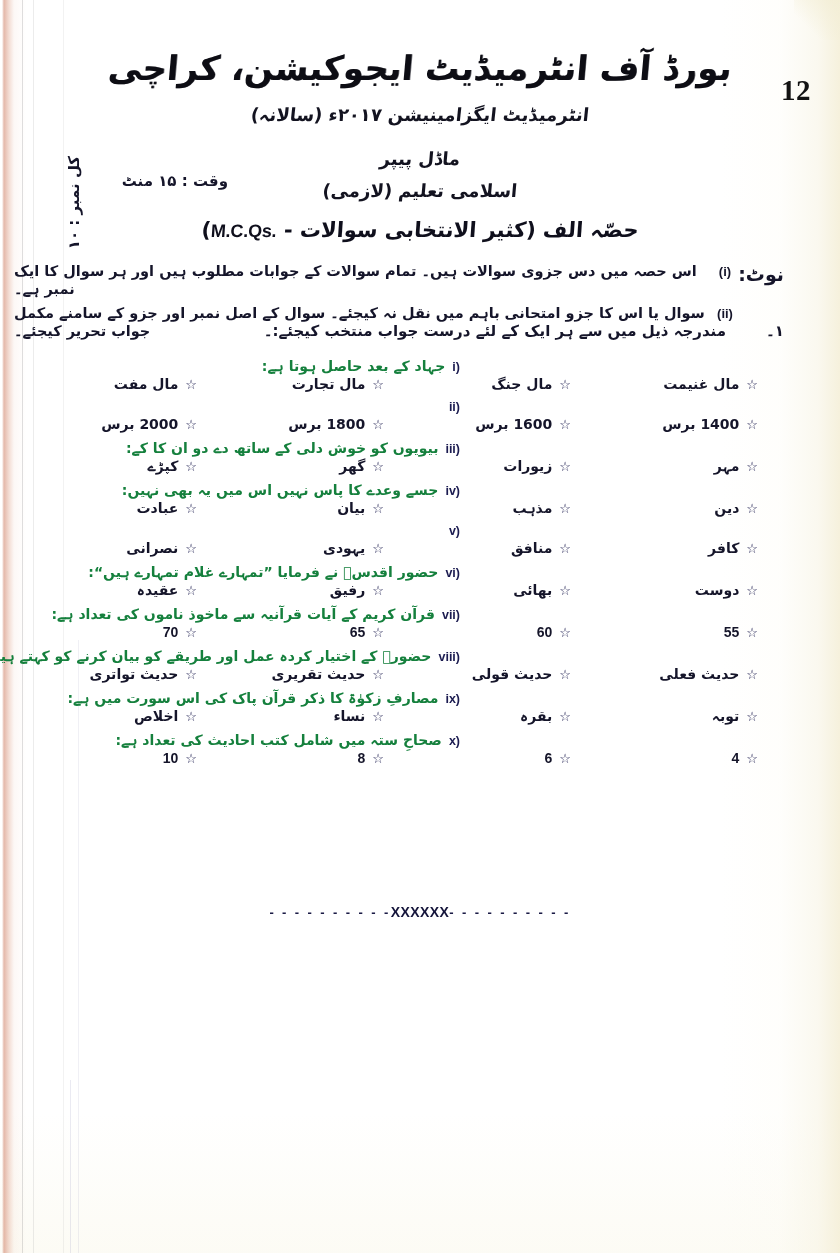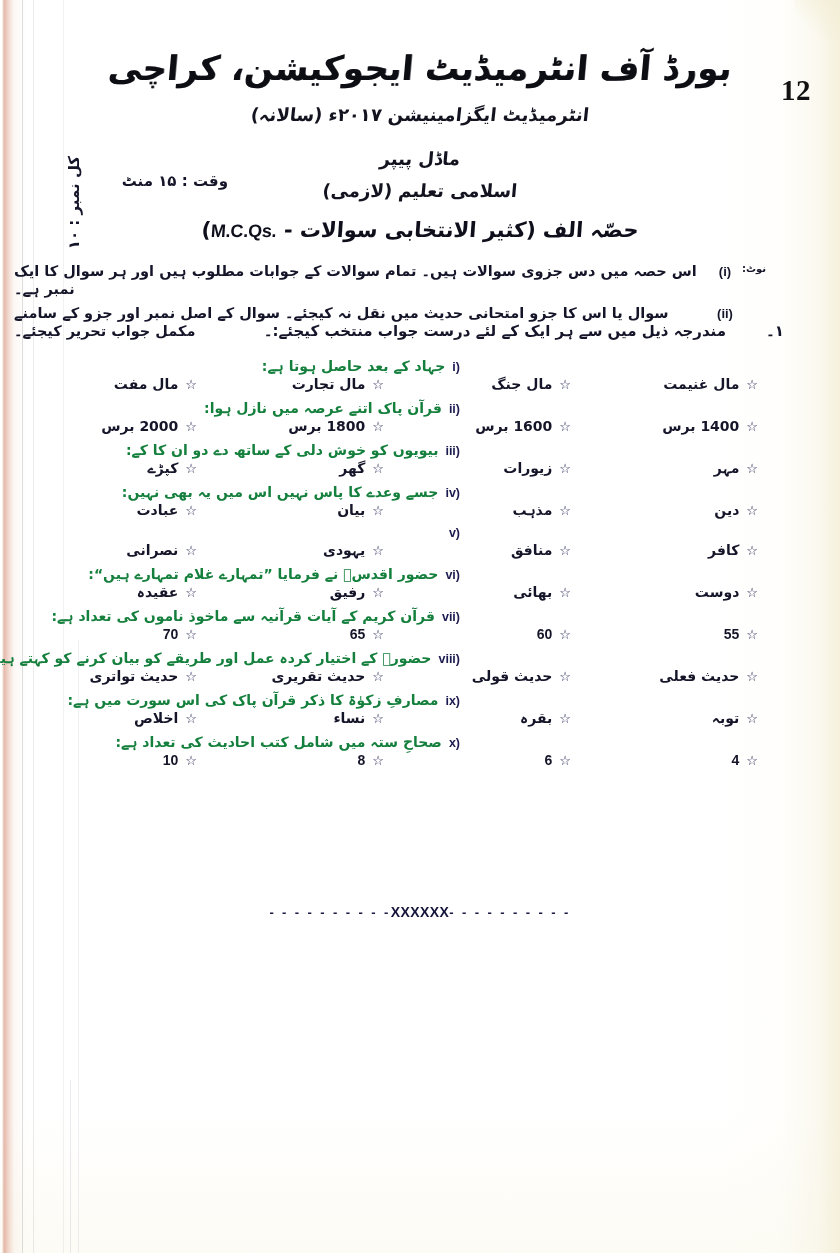--- a/index.html
+++ b/index.html
@@ -174,21 +174,21 @@
   }
   .note-row {
     display: flex;
     flex-direction: row;
     align-items: flex-start;
     margin-bottom: 6px;
   }
   .note-label {
     width: 42px;
     flex: 0 0 42px;
-    font-size: 10px;
+    font-size: 19px;
     font-weight: 700;
     color: #15152a;
     text-align: left;
     padding-top: 1px;
   }
   .note-roman {
     width: 34px;
     flex: 0 0 34px;
     font-family: "Liberation Sans", "DejaVu Sans", sans-serif;
     font-size: 13px;
@@ -355,21 +355,21 @@
 
   <div class="note-block">
     <div class="note-row">
       <div class="note-label urdu">نوٹ:</div>
       <div class="note-roman">(i)</div>
       <div class="note-text urdu">اس حصہ میں دس جزوی سوالات ہیں۔ تمام سوالات کے جوابات مطلوب ہیں اور ہر سوال کا ایک نمبر ہے۔</div>
     </div>
     <div class="note-row">
       <div class="note-label urdu"></div>
       <div class="note-roman">(ii)</div>
-      <div class="note-text urdu">سوال یا اس کا جزو امتحانی حدیث میں نقل نہ کیجئے۔ سوال کے اصل نمبر اور جزو کے سامنے مکمل جواب تحریر کیجئے۔</div>
+      <div class="note-text urdu">سوال یا اس کا جزو امتحانی باہم میں نقل نہ کیجئے۔ سوال کے اصل نمبر اور جزو کے سامنے مکمل جواب تحریر کیجئے۔</div>
     </div>
   </div>
 
   <div class="q-main">
     <div class="q-main-num urdu">۱۔</div>
     <div class="q-main-text urdu">مندرجہ ذیل میں سے ہر ایک کے لئے درست جواب منتخب کیجئے:۔</div>
   </div>
 
   <div class="mcq-list" id="mcq-list">
       <div class="mcq-item">
@@ -392,21 +392,20 @@
           </div>
           <div class="mcq-option">
             <span class="star-icon">☆</span>
             <span class="opt-text urdu">مال مفت</span>
           </div>
         </div>
       </div>
       <div class="mcq-item">
         <div class="mcq-stem">
           <span class="mcq-roman">ii)</span>
-          <span class="mcq-stem-text urdu">قرآن پاک اتنے عرصہ میں نازل ہوا:</span>
         </div>
         <div class="mcq-options">
           <div class="mcq-option">
             <span class="star-icon">☆</span>
             <span class="opt-text urdu">1400 برس</span>
           </div>
           <div class="mcq-option">
             <span class="star-icon">☆</span>
             <span class="opt-text urdu">1600 برس</span>
           </div>

